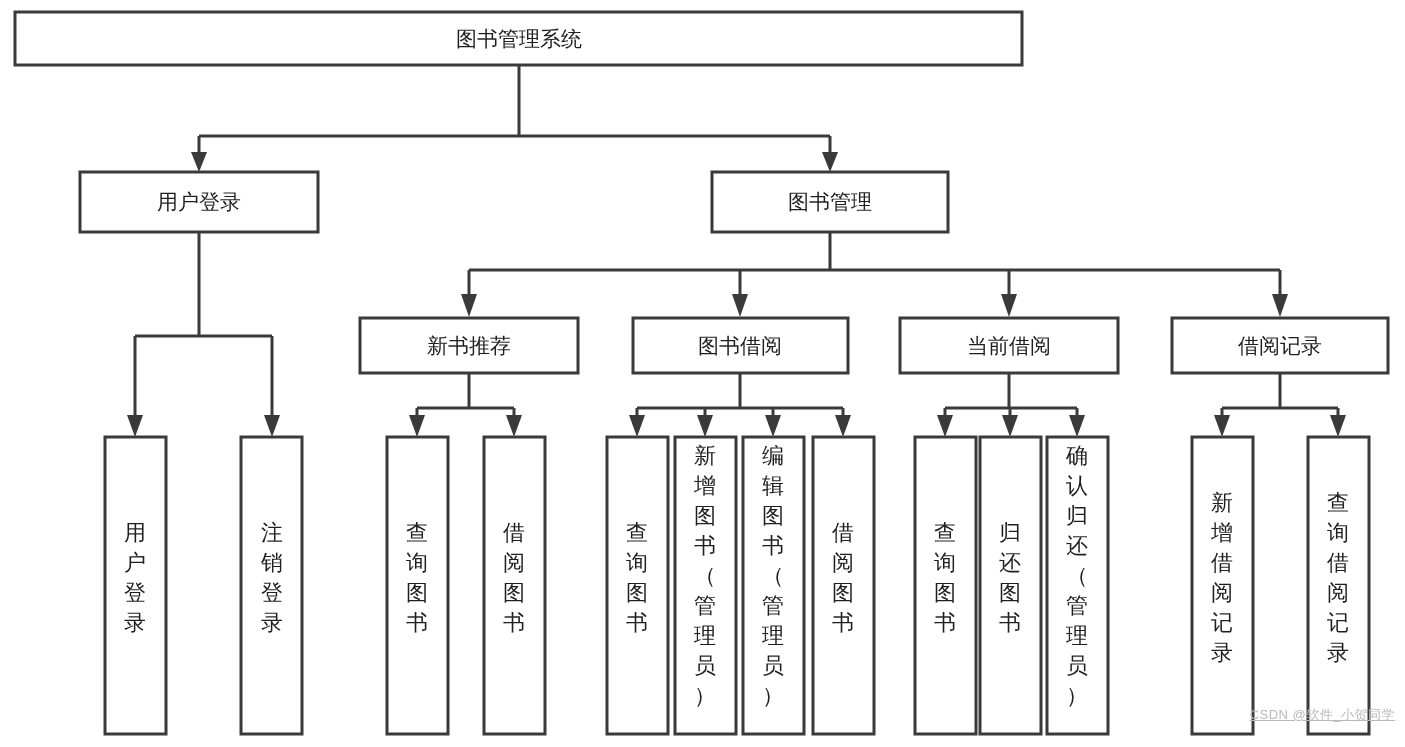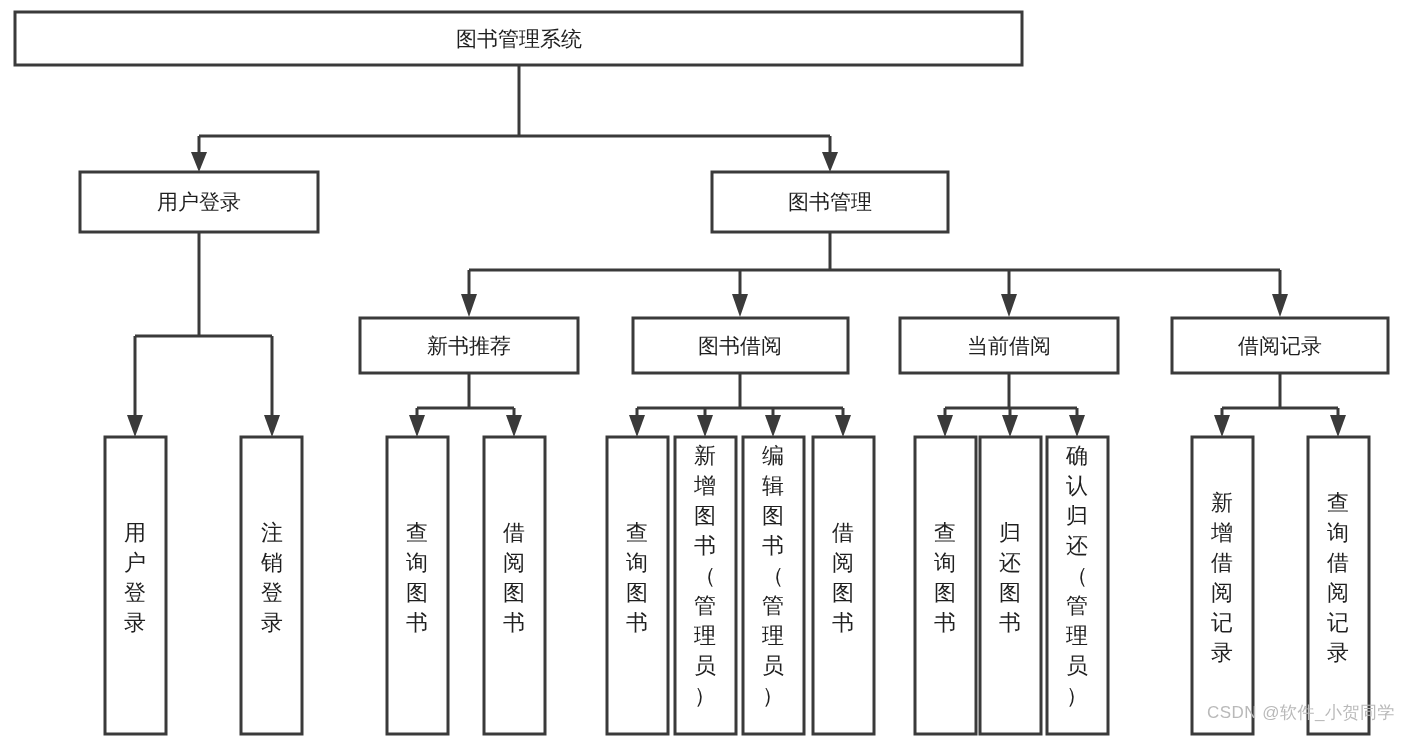--- a/index.html
+++ b/index.html
@@ -17,22 +17,23 @@
     fill:#1f1f1f;font-size:21px;text-anchor:middle;
     dominant-baseline:middle;
   }
   .leaf-label{
     font-family:"Liberation Sans","DejaVu Sans",sans-serif;
     fill:#1f1f1f;font-size:22px;text-anchor:middle;
   }
   .watermark{
     position:absolute;right:10px;bottom:4px;
     font-family:"Liberation Sans","DejaVu Sans",sans-serif;
-    font-size:17px;color:#b9b9b9;white-space:nowrap;
+    font-size:13px;color:#b9b9b9;white-space:nowrap;
     letter-spacing:0.5px;
+    text-decoration:underline;
   }
 </style>
 </head>
 <body>
 
 <div id="diagram-root">
 
   <svg class="diagram" viewBox="0 0 1405 747">
 
     <g>

